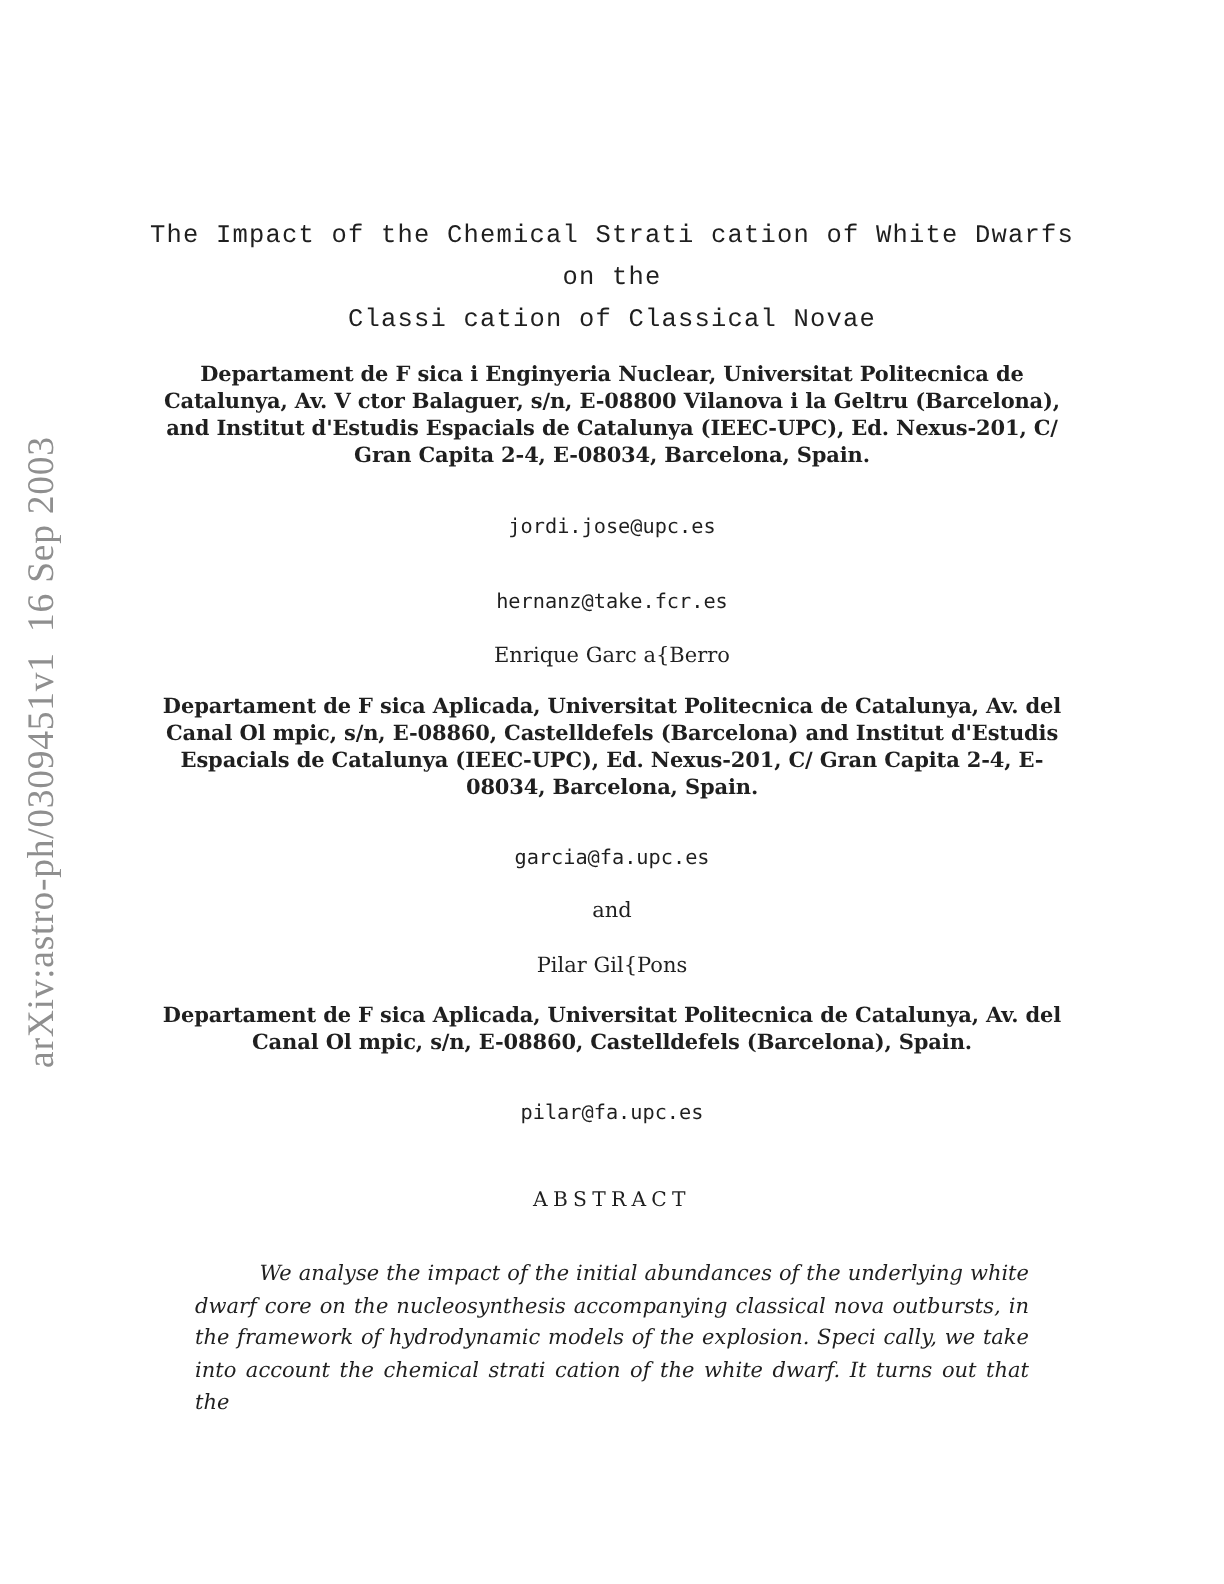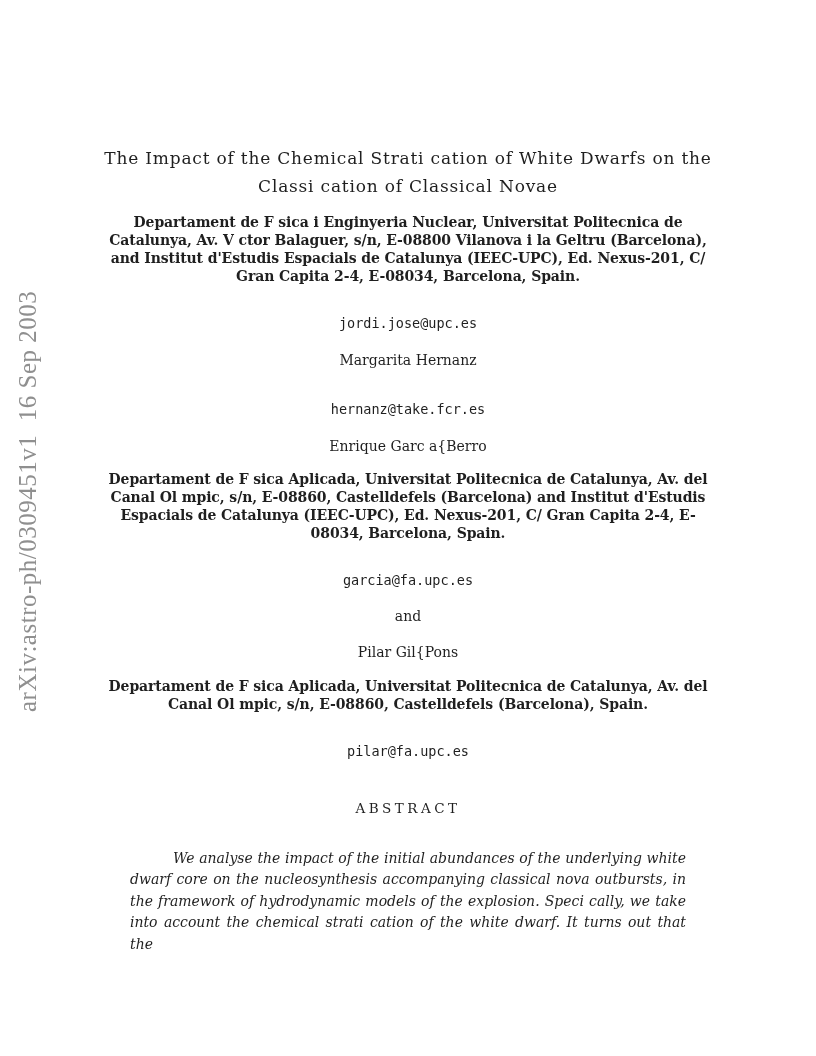--- a/index.html
+++ b/index.html
@@ -35,21 +35,21 @@
     padding-top: 144px;
     text-align: center;
   }
   .title {
     font-size: 17px;
     font-weight: normal;
     line-height: 28px;
     letter-spacing: 0.8px;
     margin: 0;
   }
-  .title-line { display: block; }
+  .title-line { display: block; font-family: Liberation Mono, monospace; }
   .author-name {
     margin-top: 15px;
     font-size: 14px;
     line-height: 21.5px;
   }
   .affiliation {
     margin-top: 13px;
     font-size: 14px;
     line-height: 18px;
     letter-spacing: -0.1px;
@@ -90,21 +90,20 @@
 <main class="content">
 
   <h1 class="title">
     <span class="title-line">The Impact of the Chemical Strati cation of White Dwarfs on the</span>
     <span class="title-line">Classi cation of Classical Novae</span>
   </h1>
 
   <div class="affiliation">Departament de F sica i Enginyeria Nuclear, Universitat Politecnica de Catalunya, Av. V ctor Balaguer, s/n, E-08800 Vilanova i la Geltru (Barcelona), and Institut d'Estudis Espacials de Catalunya (IEEC-UPC), Ed. Nexus-201, C/ Gran Capita 2-4, E-08034, Barcelona, Spain.</div>
   <div class="email">jordi.jose@upc.es</div>
 
-  <div class="author-name">Margarita Hernanz</div>
   <div class="email">hernanz@take.fcr.es</div>
 
   <div class="author-name">Enrique Garc a{Berro</div>
   <div class="affiliation">Departament de F sica Aplicada, Universitat Politecnica de Catalunya, Av. del Canal Ol mpic, s/n, E-08860, Castelldefels (Barcelona) and Institut d'Estudis Espacials de Catalunya (IEEC-UPC), Ed. Nexus-201, C/ Gran Capita 2-4, E-08034, Barcelona, Spain.</div>
   <div class="email">garcia@fa.upc.es</div>
 
   <div class="connector">and</div>
 
   <div class="author-name">Pilar Gil{Pons</div>
   <div class="affiliation">Departament de F sica Aplicada, Universitat Politecnica de Catalunya, Av. del Canal Ol mpic, s/n, E-08860, Castelldefels (Barcelona), Spain.</div>

